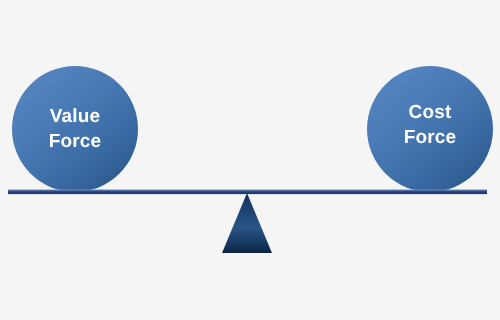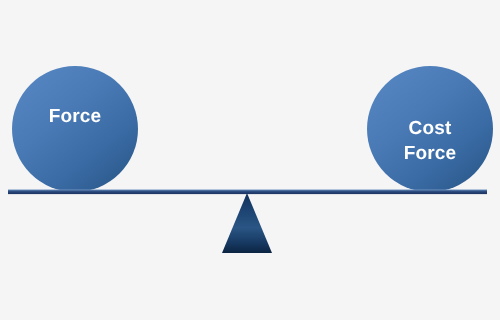--- a/index.html
+++ b/index.html
@@ -39,21 +39,21 @@
     letter-spacing: 0.2px;
     pointer-events: none;
     text-rendering: geometricPrecision;
   }
   #label-value {
     left: 12px;
     top: 104px;
   }
   #label-cost {
     left: 367px;
-    top: 116px;
+    top: 100px;
   }
   .force-label .line {
     display: block;
   }
 </style>
 </head>
 <body>
 
 <div id="scene">
 
@@ -85,20 +85,21 @@
     <circle cx="75" cy="129" r="63" fill="url(#sphereGrad)"></circle>
 
     <circle cx="430" cy="129" r="63" fill="url(#sphereGrad)"></circle>
 
     <rect x="8" y="189.5" width="479" height="4.6" fill="url(#beamGrad)"></rect>
 
     <polygon points="247,193 272,253 222,253" fill="url(#fulcrumGrad)"></polygon>
   </svg>
 
   <div id="label-value" class="force-label">
+    <span class="line">Value</span>
     <span class="line">Force</span>
   </div>
 
   <div id="label-cost" class="force-label">
     <span class="line">Cost</span>
     <span class="line">Force</span>
   </div>
 
 </div>
 

